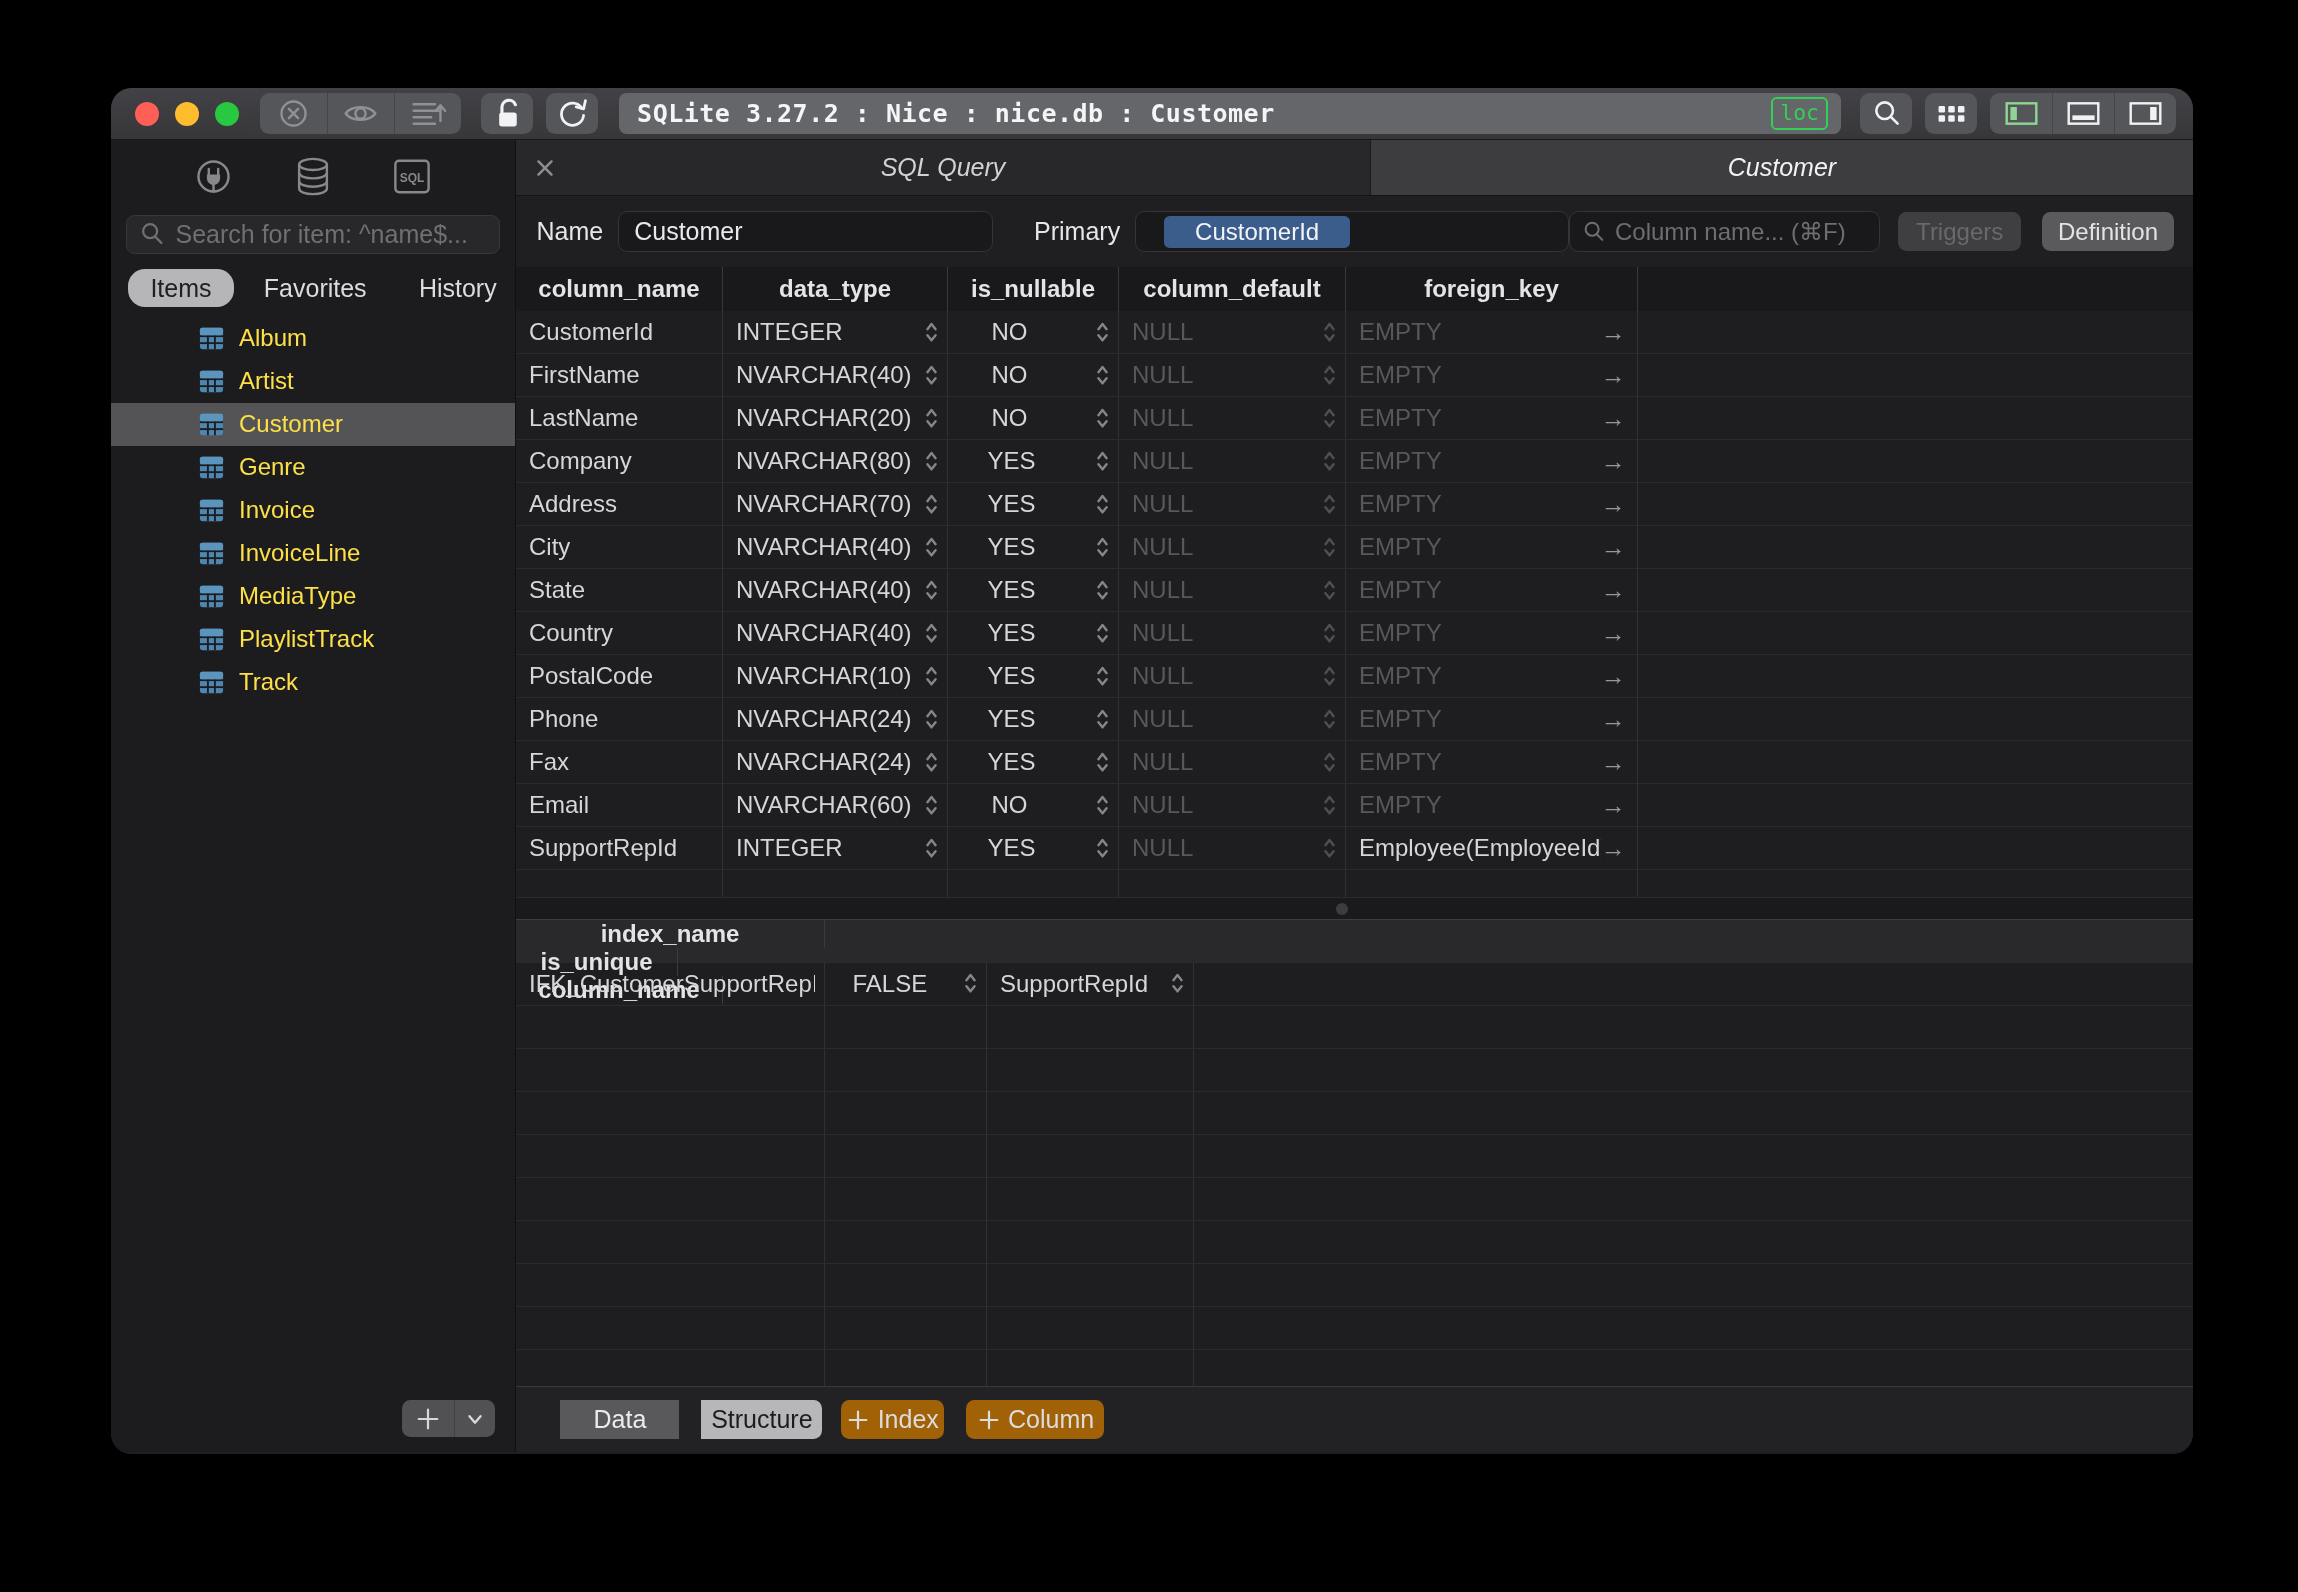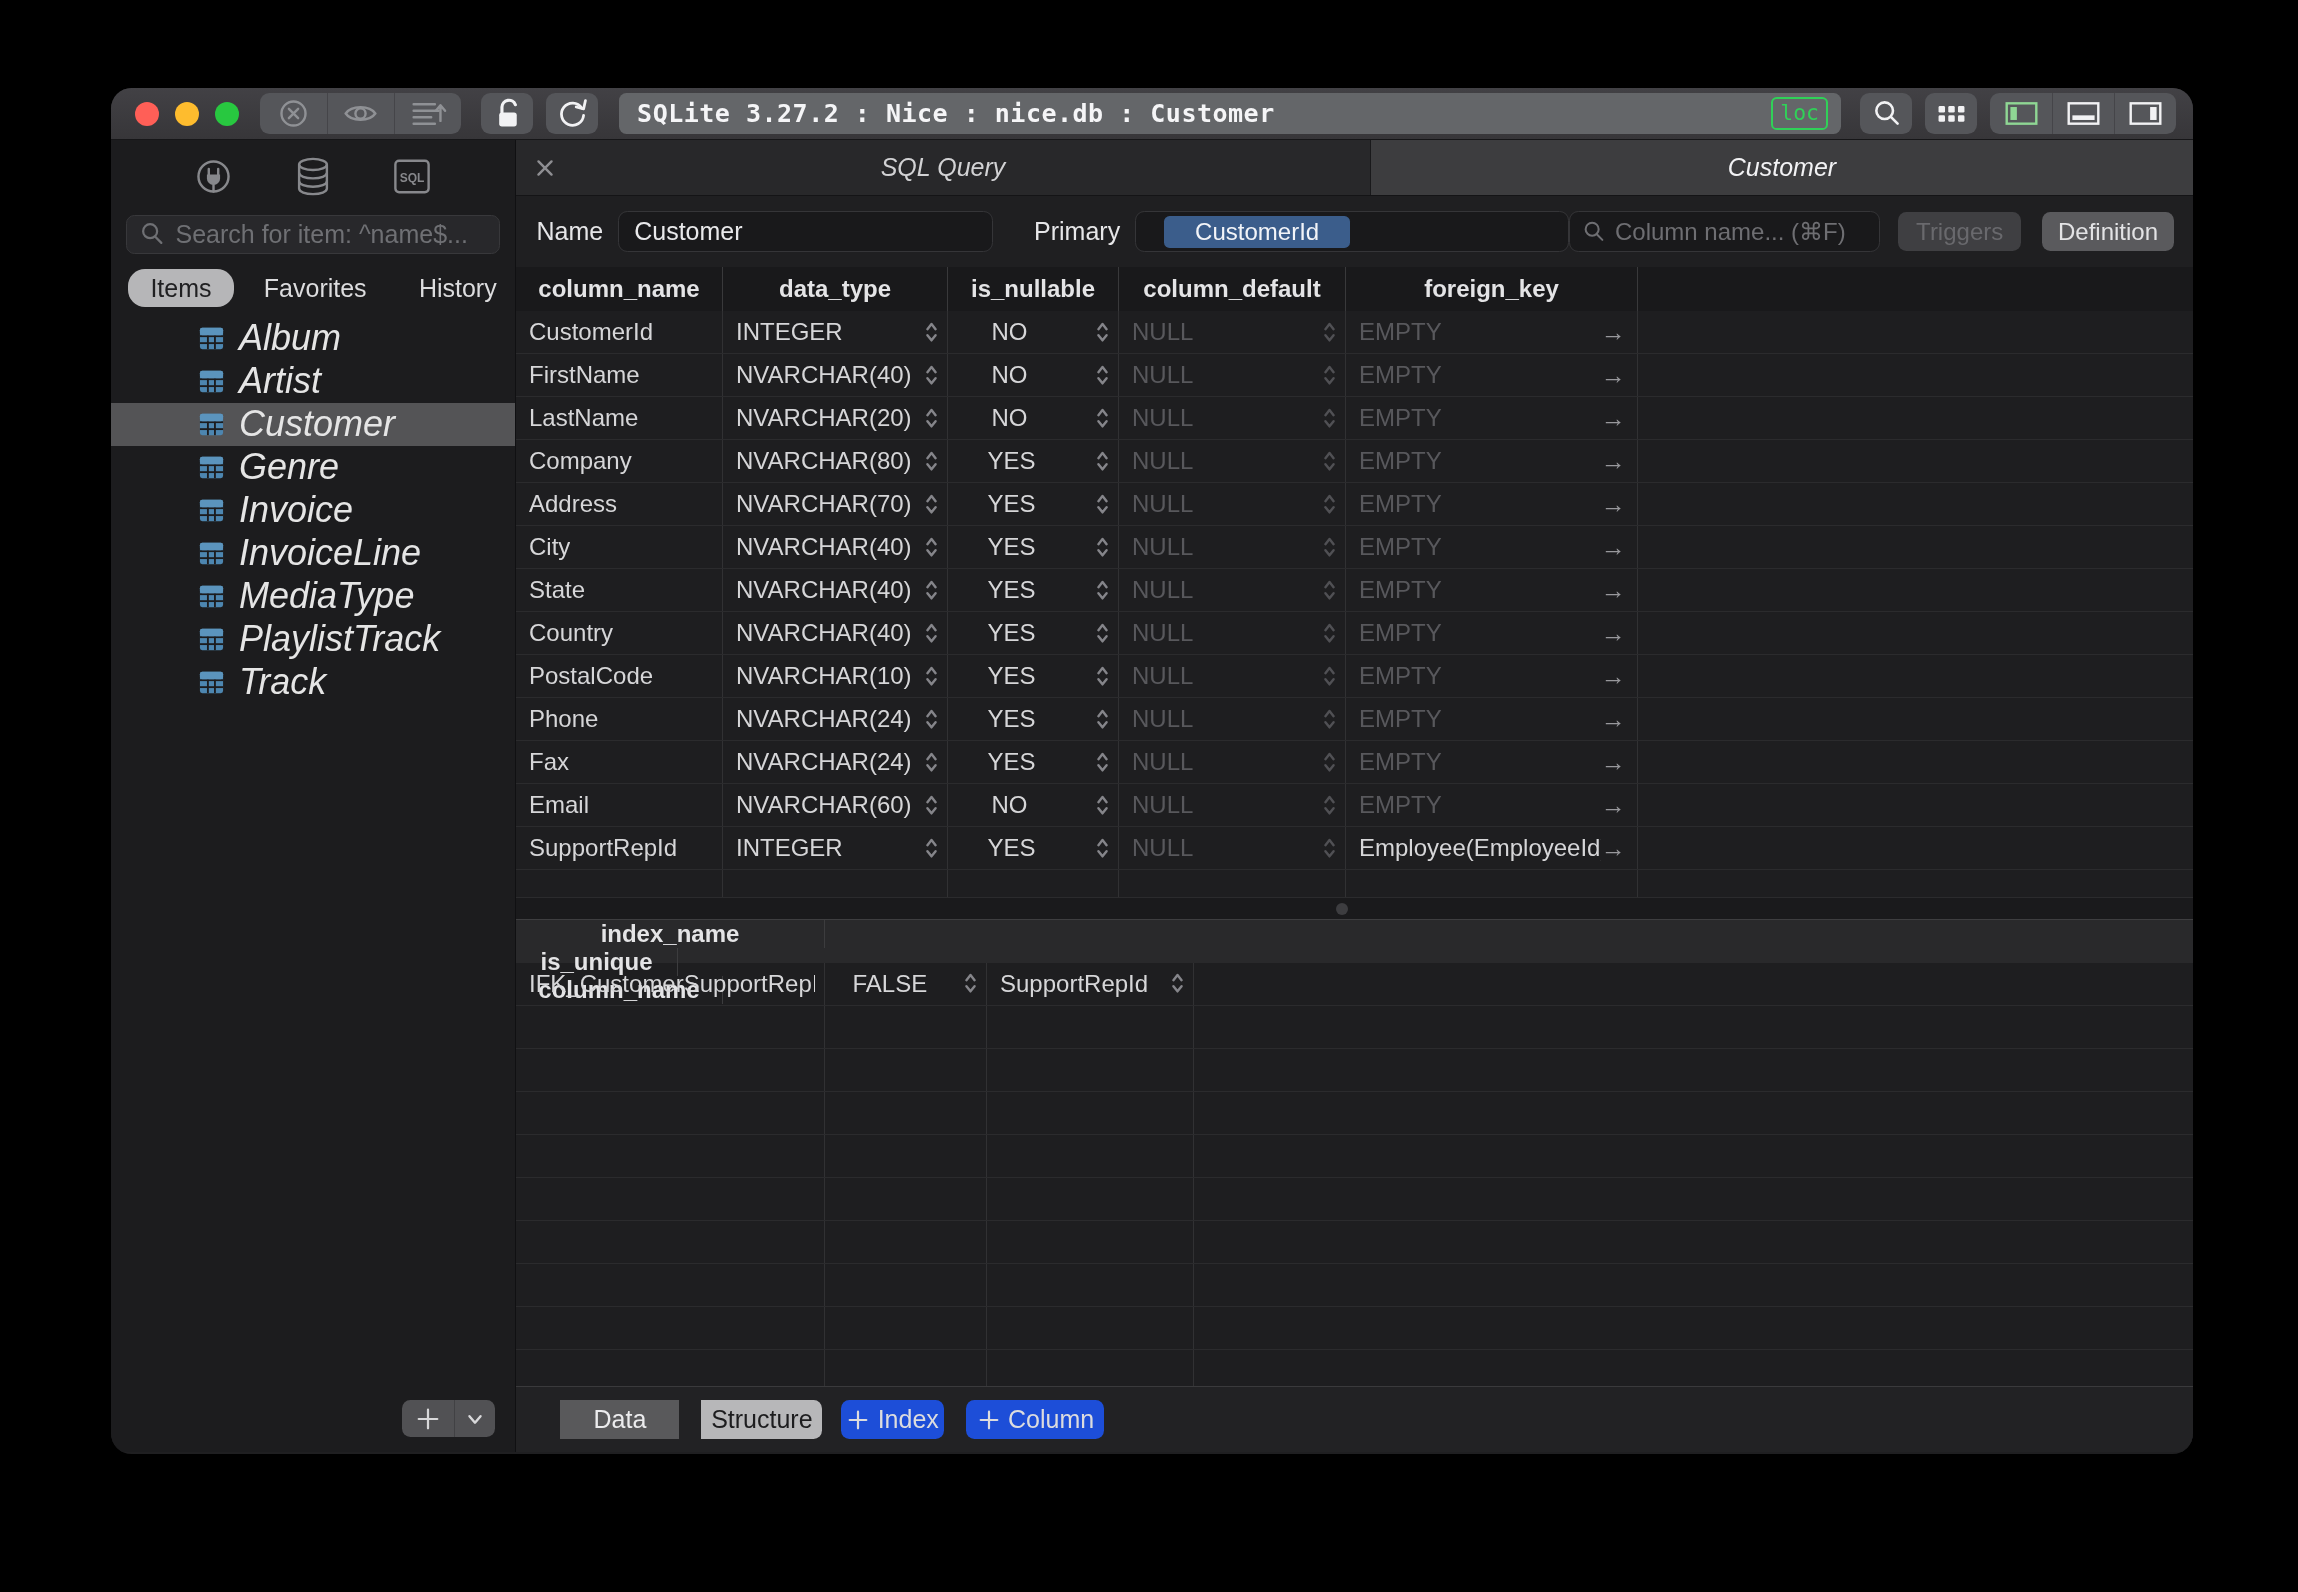--- a/index.html
+++ b/index.html
@@ -37,21 +37,21 @@
   .side-icons{ display:flex; justify-content:space-evenly; align-items:center; padding:13px 28px 3.7px; }
   .side-search{ margin:11.2px 15px 0; height:39px; background:#28282b; border:1.9px solid #38383b; border-radius:8.4px;
     display:flex; align-items:center; padding:0 11.2px; gap:9.3px; }
   .side-search .ph{ color:#6f7074; font-size:25px; white-space:nowrap; overflow:hidden; }
   .side-tabs{ display:flex; align-items:center; margin:15px 17px 5.6px; gap:7.5px; }
   .side-tab{ font-size:25px; color:#dcdcde; padding:4.7px 22.4px; border-radius:17px; flex:1; text-align:center; }
   .side-tab.active{ background:#b6b6b8; color:#202022; }
   .side-list{ list-style:none; margin-top:9.3px; }
   .side-item{ height:43px; display:flex; align-items:center; padding-left:88px; gap:15px; }
   .side-item.selected{ background:#545456; }
-  .side-label{ color:#e5e5e5; font-size:36px;font-style:italic; }
+  .side-label{ color:#fde047; font-size:24px; }
   .side-bottom{ position:absolute; right:20.5px; bottom:15px; display:flex; background:#515154; border-radius:8.4px; overflow:hidden; }
   .side-bottom .half{ height:37px; display:flex; align-items:center; justify-content:center; }
   .side-bottom .half.plus{ width:52px; }
   .side-bottom .half.drop{ width:41px; border-left:1.9px solid #414144; }
 
   
   .tabbar{ height:56px; display:flex; border-bottom:1.9px solid #141416; }
   .mtab{ display:flex; align-items:center; justify-content:center; position:relative; font-size:25px;font-style:italic; }
   .mtab.query{ width:855px; background:#28282a; color:#d2d2d4; border-right:1.9px solid #19191b; }
   .mtab.table{ flex:1; background:#3d3d3f; color:#f2f2f4; font-style:italic; }
@@ -101,21 +101,21 @@
   .ihead{ border-top:1.9px solid #3e3e40; background:#29292b;flex-direction:column; }
   .ihead .hcell{ border-right:1.9px solid #3c3c3e; }
   .idx-empty-wrap{ flex:1; overflow:hidden; }
 
   
   .bottombar{ height:66px; border-top:1.9px solid #3a3a3c; background:#222224; display:flex; align-items:center; padding-left:22.4px; }
   .seg-datastruct{ display:flex; border-radius:8.4px; overflow:hidden; }
   .seg-btn{ height:39px; display:flex; align-items:center; justify-content:center; font-size:25px;margin-left:22px; }
   .seg-btn.data{ width:119px; background:#59595b; color:#ececee; }
   .seg-btn.structure{ width:121px; background:#b7b7b9; color:#1d1d1f; }
-  .bbtn{ height:39px; background:#1d4ed8; border-radius:8.4px; color:#dcdcde; font-size:25px;
+  .bbtn{ height:39px; background:#a16207; border-radius:8.4px; color:#dcdcde; font-size:25px;
     display:flex; align-items:center; justify-content:center; gap:7.5px; }
   .bbtn.idx{ margin-left:18.6px; width:103px; }
   .bbtn.col{ margin-left:22.4px; width:138px; }
   svg{ display:block; }
 </style>
 </head>
 <body>
 
 <div class="window">
 

